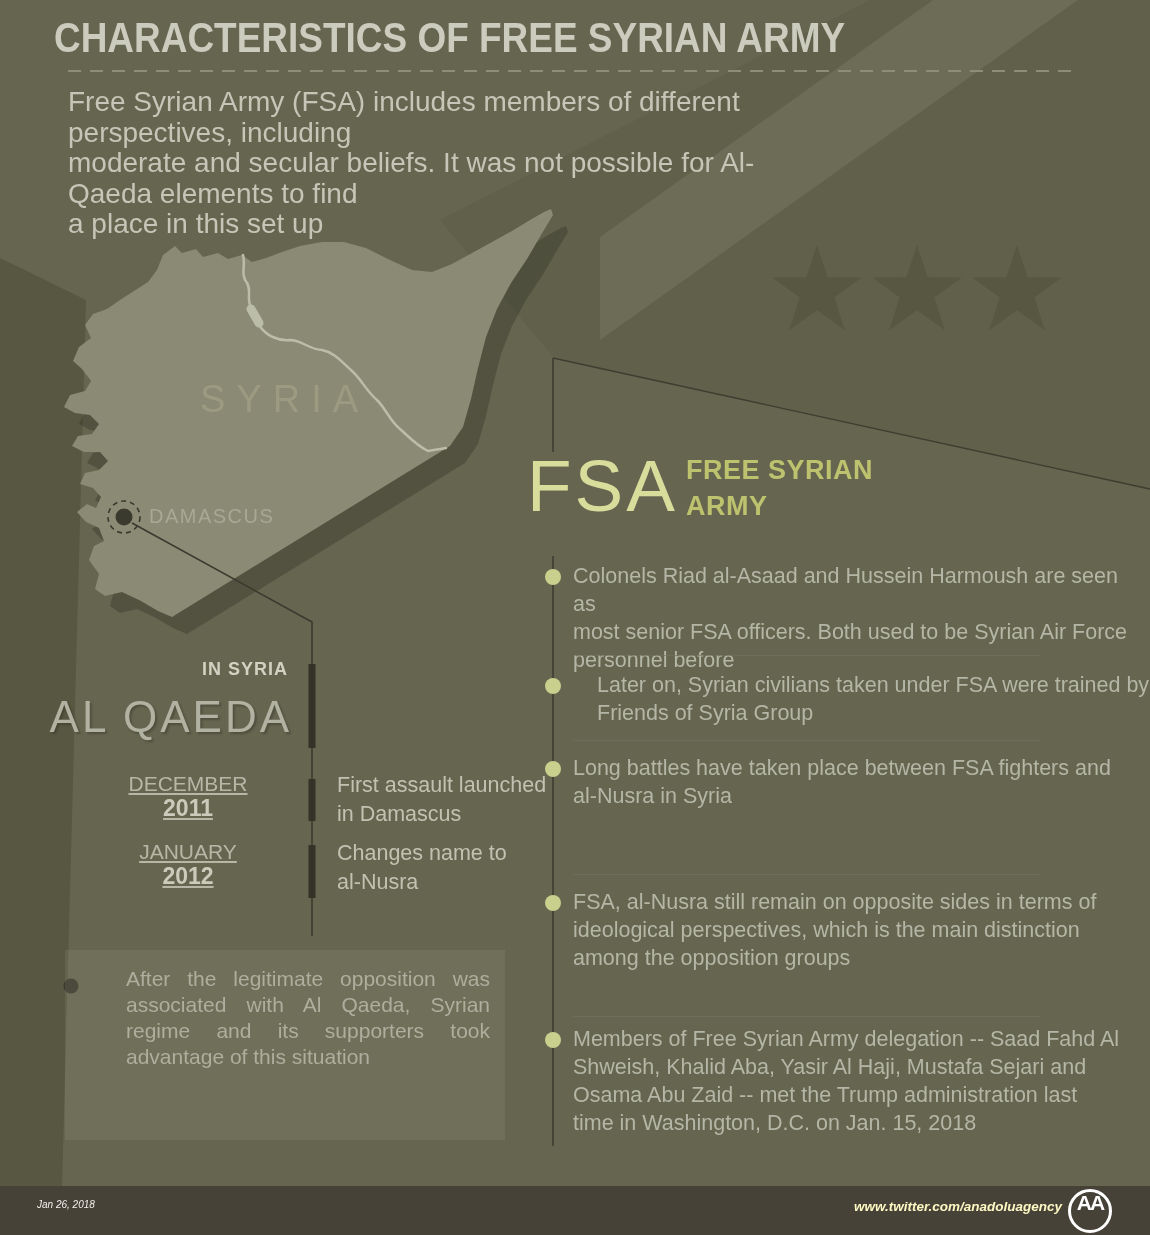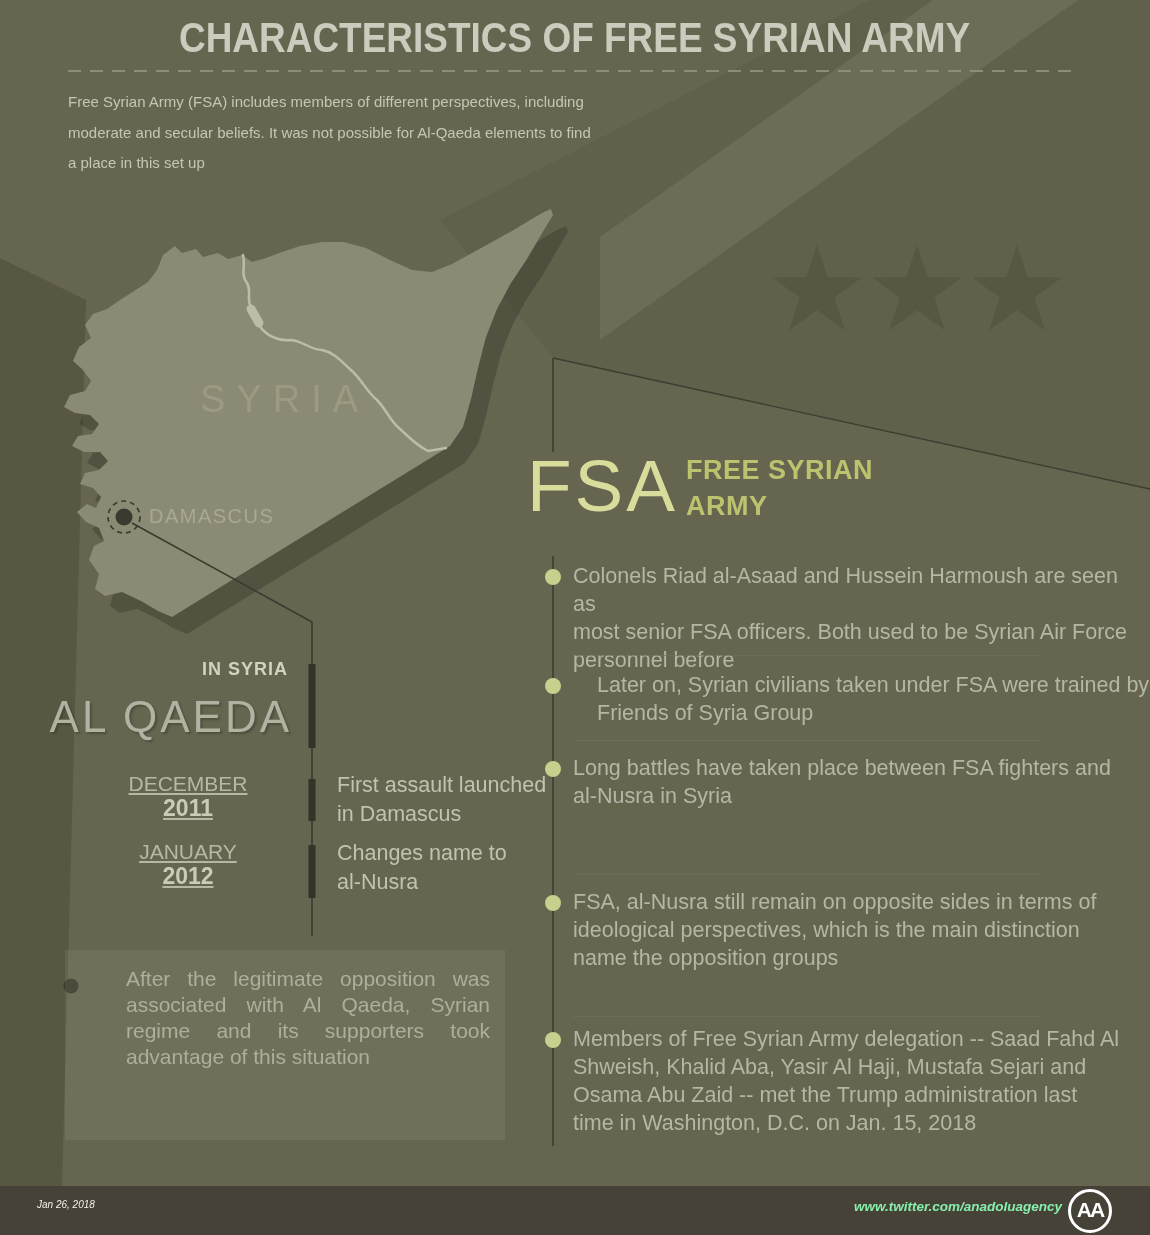--- a/index.html
+++ b/index.html
@@ -6,26 +6,26 @@
   body{
     width:1150px;height:1235px;position:relative;overflow:hidden;
     background:#666550;
     font-family:"Liberation Sans", sans-serif;
   }
   .abs{position:absolute;}
   .pre{white-space:pre-line;}
   #bg-decor{position:absolute;left:0;top:0;width:1150px;height:1235px;}
 
   
-  #page-title{left:0;top:14px;width:1150px;text-align:center;
+  #page-title{left:0;top:14px;width:1150px;
     font-size:42px;font-weight:800;color:#CBCBBE;letter-spacing:0px;}
   #page-title .squeeze{display:inline-block;transform:scaleX(.88);transform-origin:center;}
   #dashed-rule{left:68px;top:70px;width:1012px;height:2px;
     background:repeating-linear-gradient(to right,#8E8D77 0 13px,transparent 13px 22px);}
-  #intro-text{left:68px;top:87px;width:760px;font-size:15px;line-height:30.5px;color:#C5C6B7;}
+  #intro-text{left:68px;top:87px;width:760px;font-size:28px;line-height:30.5px;color:#C5C6B7;}
 
   
   #syria-label{left:200px;top:378px;font-size:38px;font-weight:300;letter-spacing:11px;color:#9C9B82;}
   #damascus-label{left:149px;top:505px;font-size:20px;letter-spacing:1.5px;color:#A9A895;}
 
   
   #fsa-abbr{left:527px;top:444px;font-size:73px;font-weight:300;letter-spacing:3px;color:#D9DD9C;}
   #fsa-name{left:686px;top:452px;font-size:27px;font-weight:700;line-height:36px;
     letter-spacing:.5px;color:#BDC26E;}
 
@@ -50,23 +50,23 @@
 
   
   #note-box{left:65px;top:950px;width:440px;height:190px;background:rgba(175,174,146,.14);}
   #note-text{left:94px;top:966px;width:364px;font-size:21px;line-height:26px;
     text-align:justify;color:#ADAE9D;margin-left:32px;}
 
   
   #footer-bar{left:0;top:1186px;width:1150px;height:49px;background:#474238;}
   #footer-date{left:37px;top:1199px;font-size:10px;font-style:italic;font-weight:400;color:#F2F1EC;}
   #footer-handle{left:0;top:1199px;width:1062px;text-align:right;font-size:13.5px;
-    font-style:italic;font-weight:700;color:#86efac;text-decoration:none;}
+    font-style:italic;font-weight:700;color:#fef9c3;text-decoration:none;}
   #footer-logo{left:1068px;top:1189px;width:38px;height:38px;border:3px solid #FFFFFF;
-    border-radius:50%;display:flex;align-items:center;justify-content:center;}
+    border-radius:50%;display:flex;justify-content:center;}
   #footer-logo span{color:#FFFFFF;font-weight:800;font-size:21px;letter-spacing:-2px;
     transform:translateY(-1px);}
 </style>
 </head>
 <body>
 
 <svg id="bg-decor" viewBox="0 0 1150 1235" xmlns="http://www.w3.org/2000/svg">
 
   <polygon points="440,220 553,357 1150,490 1150,0 870,0" fill="#60604B"></polygon>
 
@@ -148,21 +148,21 @@
 personnel before</div>
 <div id="sep-1" class="abs bullet-sep"></div>
 <div id="bullet-2" class="abs pre fsa-bullet">Later on, Syrian civilians taken under FSA were trained by
 Friends of Syria Group</div>
 <div id="sep-2" class="abs bullet-sep"></div>
 <div id="bullet-3" class="abs pre fsa-bullet">Long battles have taken place between FSA fighters and
 al-Nusra in Syria</div>
 <div id="sep-3" class="abs bullet-sep"></div>
 <div id="bullet-4" class="abs pre fsa-bullet">FSA, al-Nusra still remain on opposite sides in terms of
 ideological perspectives, which is the main distinction
-name the opposition groups</div>
+among the opposition groups</div>
 <div id="sep-4" class="abs bullet-sep"></div>
 <div id="bullet-5" class="abs pre fsa-bullet">Members of Free Syrian Army delegation -- Saad Fahd Al
 Shweish, Khalid Aba, Yasir Al Haji, Mustafa Sejari and
 Osama Abu Zaid -- met the Trump administration last
 time in Washington, D.C. on Jan. 15, 2018</div>
 
 <div id="alq-kicker" class="abs">IN SYRIA</div>
 <div id="alq-title" class="abs">AL QAEDA</div>
 
 <div id="tl-when-1" class="abs tl-when">

